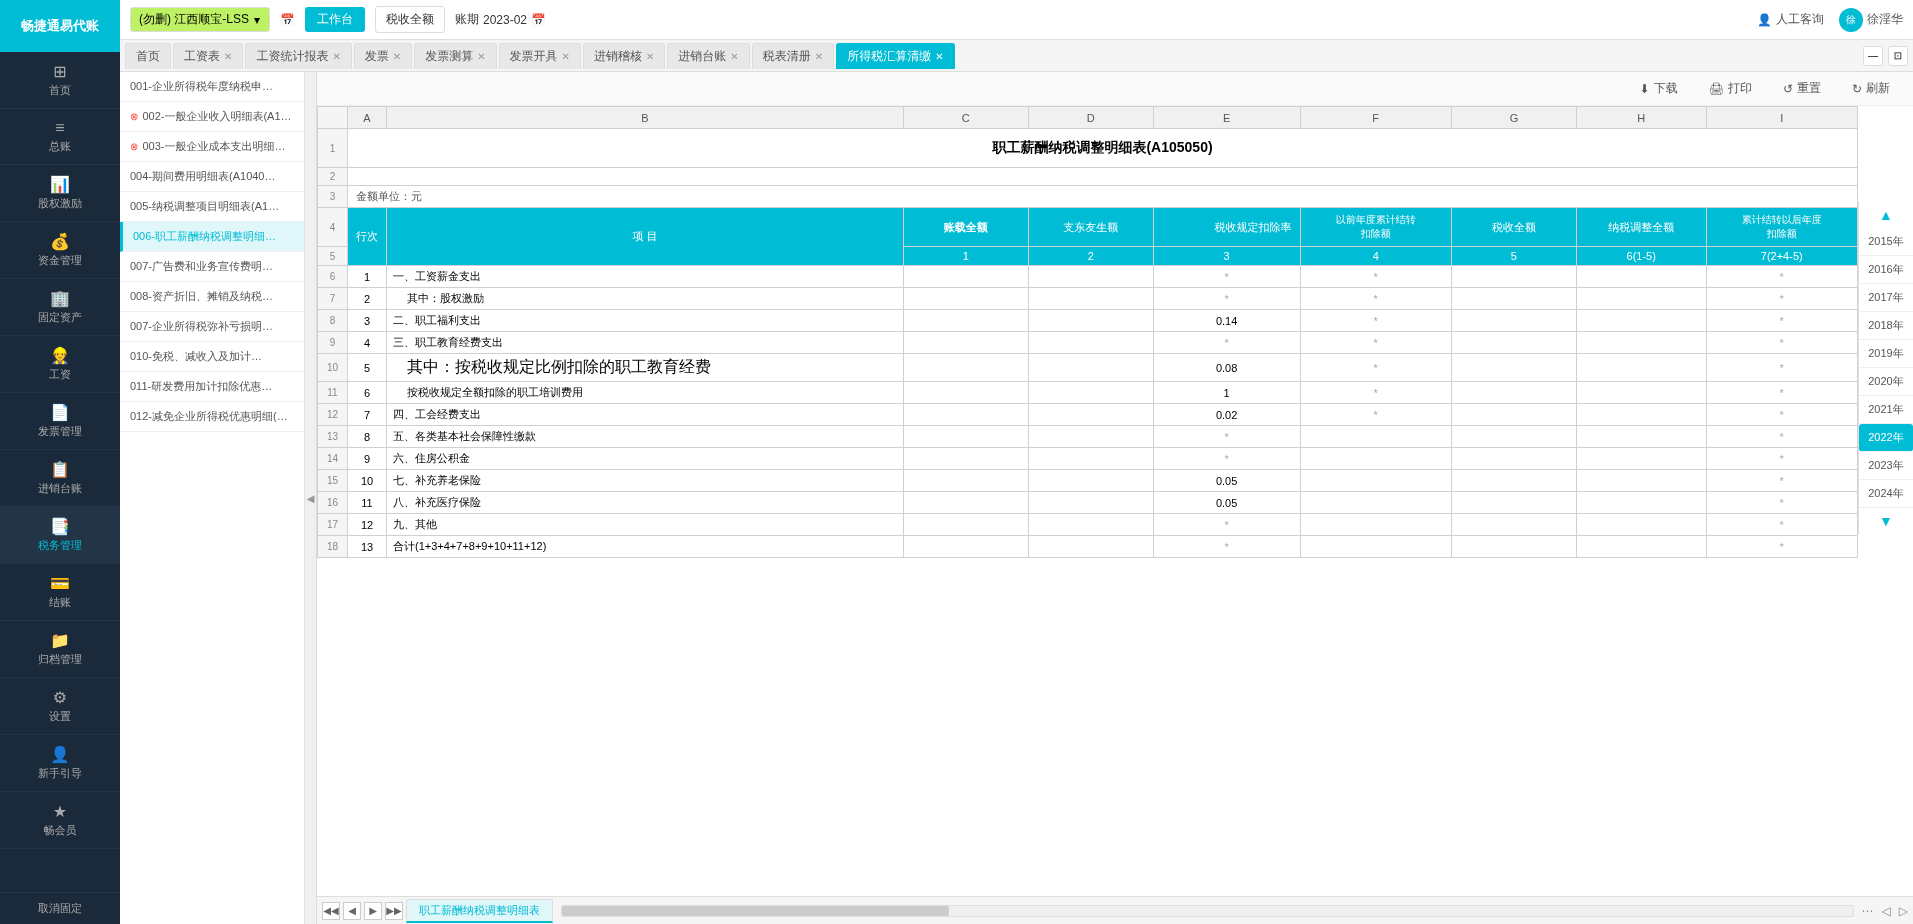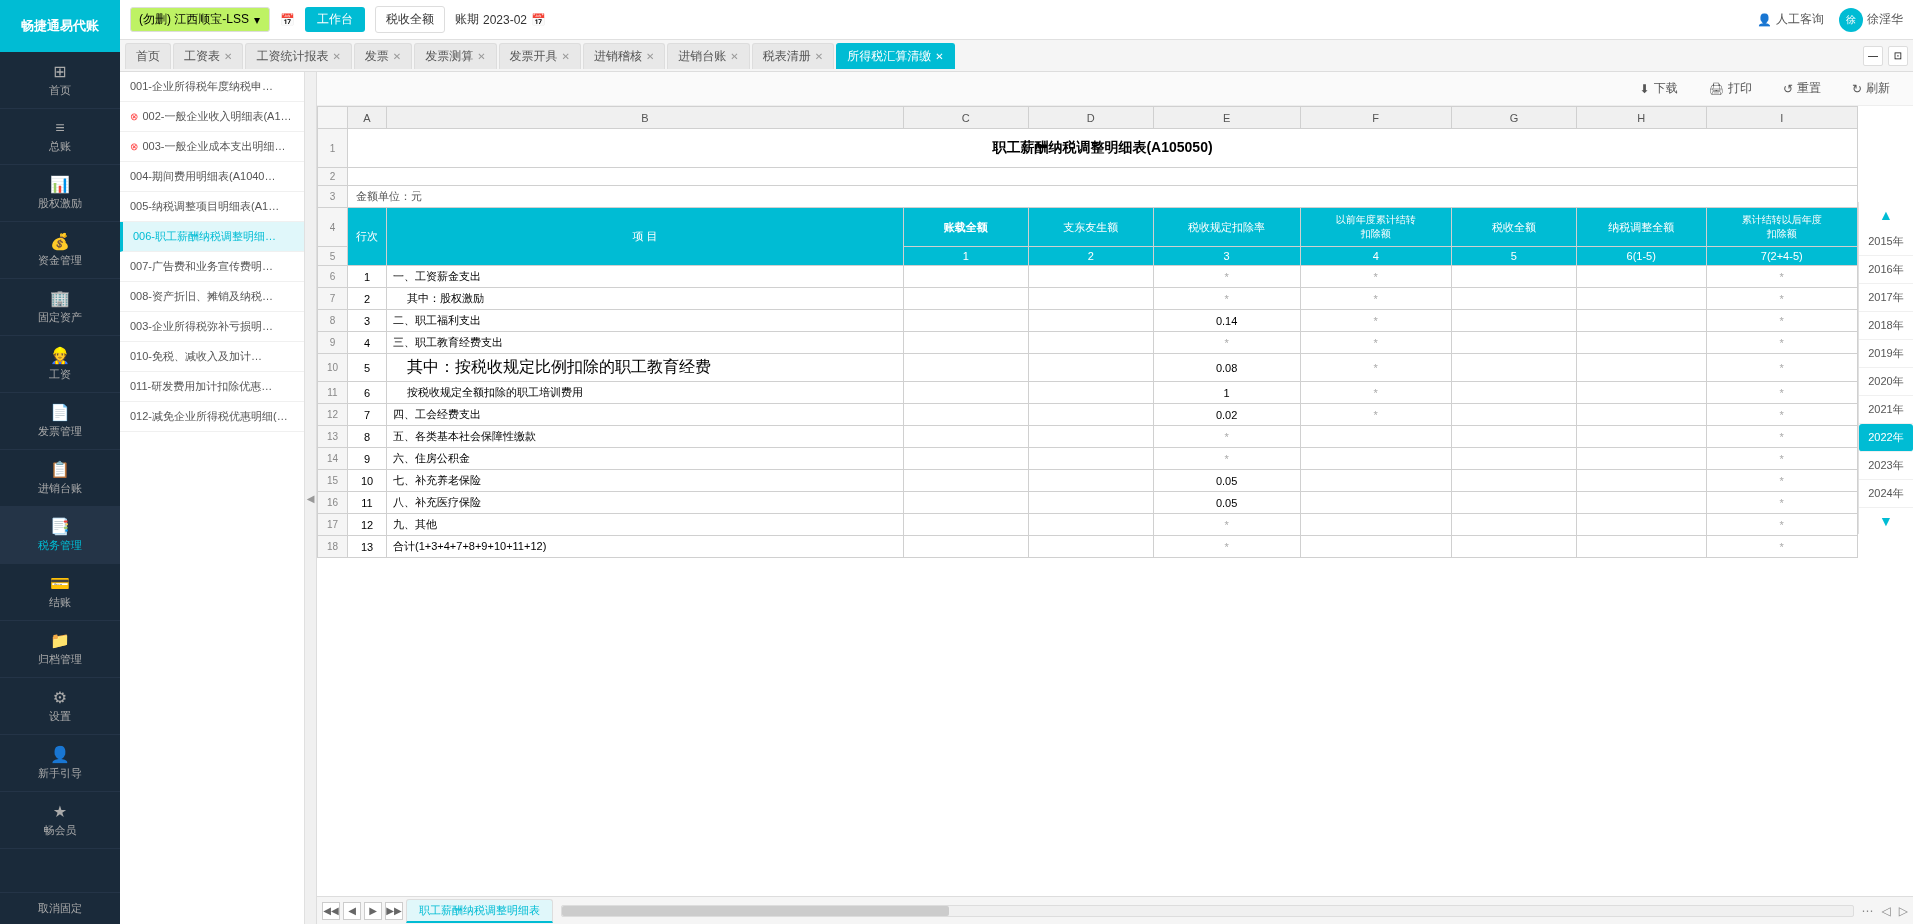--- a/index.html
+++ b/index.html
@@ -518,21 +518,21 @@
       <div class="form-list-item active">
         <span>006-职工薪酬纳税调整明细…</span>
       </div>
       <div class="form-list-item">
         <span>007-广告费和业务宣传费明…</span>
       </div>
       <div class="form-list-item">
         <span>008-资产折旧、摊销及纳税…</span>
       </div>
       <div class="form-list-item">
-        <span>003-企业所得税弥补亏损明…</span>
+        <span>007-企业所得税弥补亏损明…</span>
       </div>
       <div class="form-list-item">
         <span>010-免税、减收入及加计…</span>
       </div>
       <div class="form-list-item">
         <span>011-研发费用加计扣除优惠…</span>
       </div>
       <div class="form-list-item">
         <span>012-减免企业所得税优惠明细(…</span>
       </div>
@@ -611,21 +611,21 @@
               <td class="row-num">3</td>
               <td colspan="9" class="unit-row" style="text-align:left; font-size:11px; color:#555; border:1px solid #d0d0d0; padding:3px 8px;">金额单位：元</td>
             </tr>
 
             <tr class="header-row">
               <td class="row-num" style="background:#f5f5f5;">4</td>
               <th rowspan="2" style="background:#00bcd4; color:white; text-align:center; padding:5px 8px; font-weight:normal; width:35px;">行次</th>
               <th rowspan="2" style="background:#00bcd4; color:white; text-align:center; padding:5px 8px; font-weight:normal; min-width:200px;">项 目</th>
               <th style="background:#00bcd4; color:white; text-align:center; padding:5px 8px; font-weight:bold;margin-top:22px;">账载全额</th>
               <th style="background:#00bcd4; color:white; text-align:center; padding:5px 8px; font-weight:normal;">支东友生额</th>
-              <th style="background:#00bcd4; color:white; text-align:center; padding:10px 8px; font-weight:normal;">税收规定扣除率</th>
+              <th style="background:#00bcd4; color:white; text-align:right; padding:10px 8px; font-weight:normal;">税收规定扣除率</th>
               <th style="background:#00bcd4; color:white; text-align:center; padding:5px 8px; font-weight:normal; font-size:10px;">以前年度累计结转<br>扣除额</th>
               <th style="background:#00bcd4; color:white; text-align:center; padding:5px 8px; font-weight:normal;margin-top:12px;">税收全额</th>
               <th style="background:#00bcd4; color:white; text-align:center; padding:5px 8px; font-weight:normal;">纳税调整全额</th>
               <th style="background:#00bcd4; color:white; text-align:center; padding:5px 8px; font-weight:normal; font-size:10px;">累计结转以后年度<br>扣除额</th>
             </tr>
 
             <tr class="header-row-sub">
               <td class="row-num" style="background:#f5f5f5;">5</td>
               <td style="background:#00bcd4; color:white; text-align:center; padding:3px 6px;">1</td>
               <td style="background:#00bcd4; color:white; text-align:center; padding:3px 6px;">2</td>

